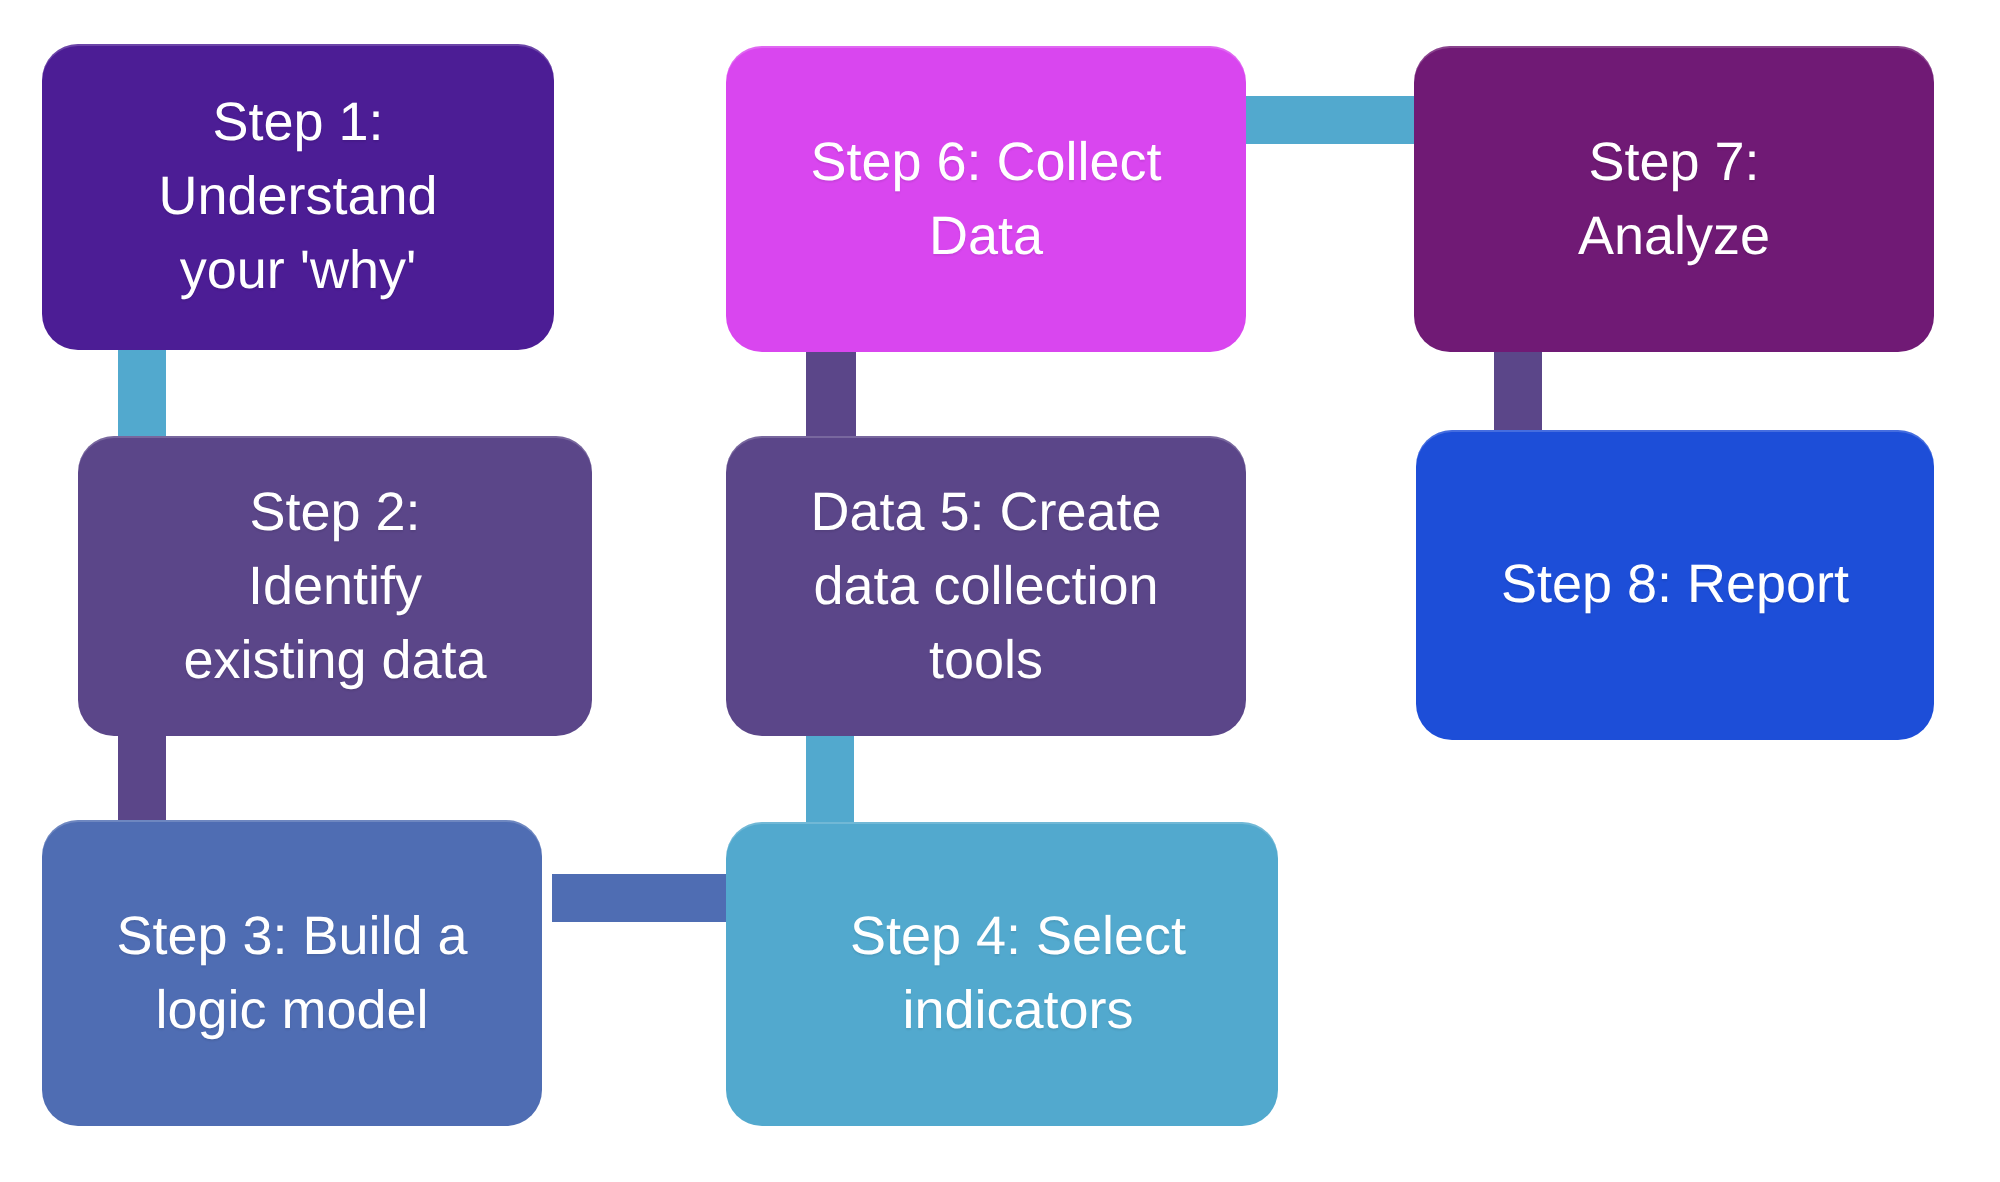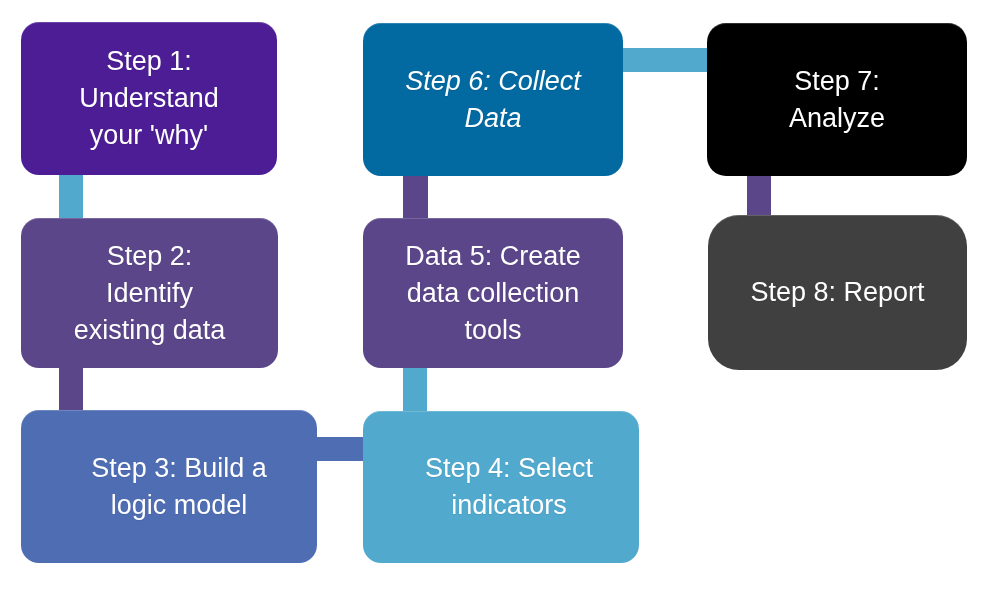--- a/index.html
+++ b/index.html
@@ -32,21 +32,21 @@
     padding: 0 10px;
     text-shadow: 0 1px 1px rgba(0,0,0,0.08);
   }
   .connector {
     position: absolute;
   }
 
   
   #box-1 { left: 21px;  top: 22px;  width: 256px; height: 153px; }
   #box-2 { left: 21px;  top: 218px; width: 257px; height: 150px; }
-  #box-3 { left: 21px;  top: 410px; width: 276px; height: 153px; padding-left: 20px; }
+  #box-3 { left: 21px;  top: 410px; width: 250px; height: 153px; }
   #box-4 { left: 363px; top: 411px; width: 260px; height: 152px; padding-left: 16px; }
   #box-5 { left: 363px; top: 218px; width: 260px; height: 150px; }
   #box-6 { left: 363px; top: 23px;  width: 260px; height: 153px; }
   #box-7 { left: 707px; top: 23px;  width: 260px; height: 153px; }
   #box-8 { left: 708px; top: 215px; width: 259px; height: 155px; }
 
   
   #conn-1-2 { left: 59px;  top: 174px; width: 24px; height: 46px; }
   #conn-2-3 { left: 59px;  top: 367px; width: 24px; height: 45px; }
   #conn-3-4 { left: 276px; top: 437px; width: 90px; height: 24px; }
@@ -66,43 +66,43 @@
   <div class="connector" id="conn-4-5" style="background: rgb(82, 169, 206);"></div>
   <div class="connector" id="conn-5-6" style="background: rgb(91, 70, 137);"></div>
   <div class="connector" id="conn-6-7" style="background: rgb(82, 169, 206);"></div>
   <div class="connector" id="conn-7-8" style="background: rgb(91, 70, 137);"></div>
 
   <div class="step-box" id="box-1" style="background: #4c1d95;">
     <span class="step-label">Step 1:
 Understand
 your 'why'</span>
   </div>
-  <div class="step-box" id="box-2" style="background: rgb(91, 70, 137);">
+  <div class="step-box" id="box-2" style="background: rgb(91, 70, 137); margin-left: 18px;">
     <span class="step-label">Step 2:
 Identify
 existing data</span>
   </div>
   <div class="step-box" id="box-3" style="background: rgb(79, 109, 179);">
     <span class="step-label">Step 3: Build a
 logic model</span>
   </div>
   <div class="step-box" id="box-4" style="background: rgb(82, 169, 206);">
     <span class="step-label">Step 4: Select
 indicators</span>
   </div>
   <div class="step-box" id="box-5" style="background: rgb(91, 70, 137);">
     <span class="step-label">Data 5: Create
 data collection
 tools</span>
   </div>
-  <div class="step-box" id="box-6" style="background: #0369a1; font-style: italic;">
+  <div class="step-box" id="box-6" style="background: #d946ef;">
     <span class="step-label">Step 6: Collect
 Data</span>
   </div>
-  <div class="step-box" id="box-7" style="background: #000000; border-radius: 19px;">
+  <div class="step-box" id="box-7" style="background: #701a75;">
     <span class="step-label">Step 7:
 Analyze</span>
   </div>
-  <div class="step-box" id="box-8" style="background: #404040; border-radius: 31px;">
+  <div class="step-box" id="box-8" style="background: #1d4ed8;">
     <span class="step-label">Step 8: Report</span>
   </div>
 
 </div>
 
 </body></html>

